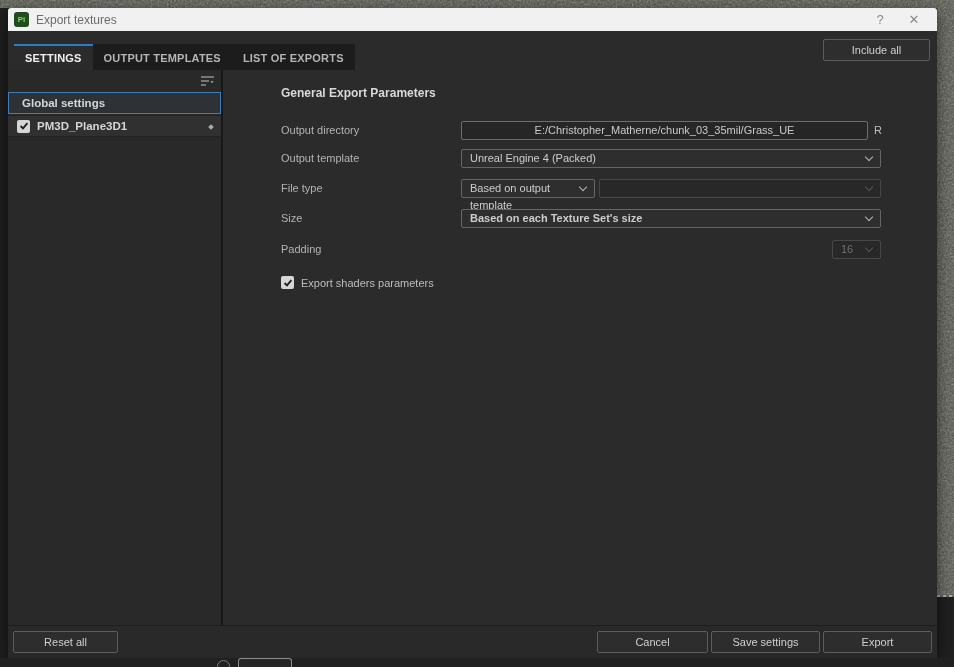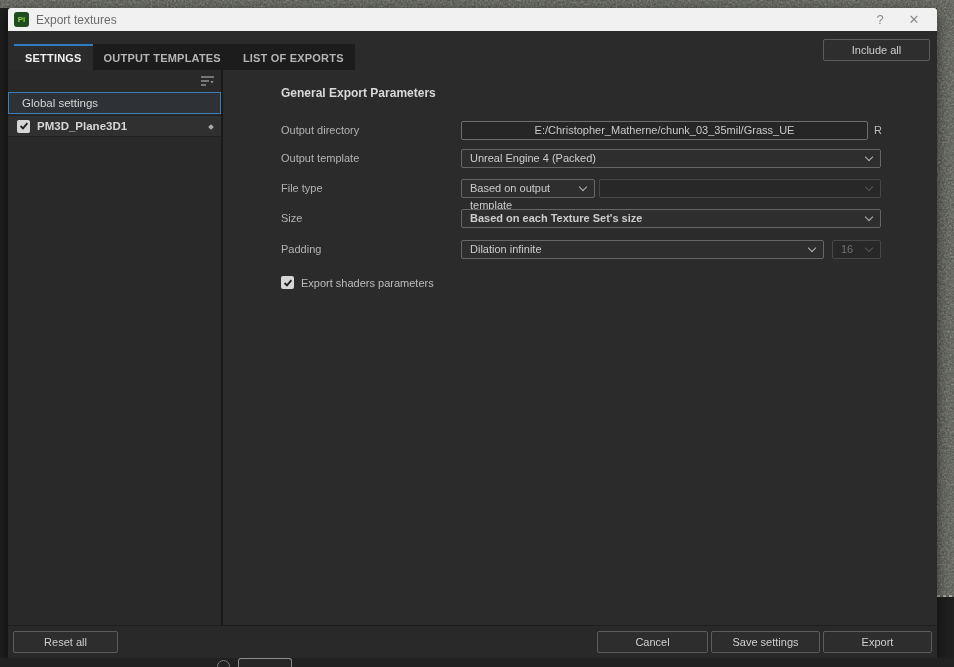--- a/index.html
+++ b/index.html
@@ -53,21 +53,21 @@
   .sidebar { position: absolute; left: 0; top: 62px; width: 213px; height: 555px; background: #292929; }
   .sidebar-header { position: absolute; left: 0; top: 0; width: 100%; height: 22px; }
   .filter-icon { position: absolute; right: 6px; top: 4px; width: 15px; height: 14px; }
   .side-divider { position: absolute; left: 213px; top: 62px; width: 2px; height: 555px; background: #191919; }
 
   .side-item {
     position: absolute; left: 0; width: 213px; height: 22px;
     display: flex; align-items: center; font-size: 11.5px; color: #d6d6d6;
     border-top: 1px solid #222; border-bottom: 1px solid #222;
   }
-  .side-item.global { top: 22px; font-weight: normal; background: #2e3136; border: 1px solid #3d7eb8; padding-left: 13px; }
+  .side-item.global { top: 22px; font-weight: bold; background: #2e3136; border: 1px solid #3d7eb8; padding-left: 13px; }
   .side-item.texset { top: 45px; background: #303030; padding-left: 9px; font-weight: bold; }
 
   .checkbox {
     width: 13px; height: 13px; background: #d6d6d6; border-radius: 2px;
     display: inline-flex; align-items: center; justify-content: center; flex: none;
   }
   .side-item .checkbox { margin-right: 7px; }
   .dot-indicator {
     position: absolute; right: 8px; top: 9px; width: 4px; height: 4px;
     background: #a9a9a9; transform: rotate(45deg);
@@ -225,24 +225,20 @@
         <span class="chev"></span>
       </div>
 
       <div class="row-label" style="top:139px;">Size</div>
       <div class="dropdown" style="left:192px; top:139px; width:420px;font-weight:bold;">
         <span>Based on each Texture Set's size</span>
         <span class="chev"></span>
       </div>
 
       <div class="row-label" style="top:170px;">Padding</div>
-      <div class="dropdown" style="left:192px; top:170px; width:363px;">
-        <span>Dilation infinite</span>
-        <span class="chev"></span>
-      </div>
       <div class="dropdown disabled" style="left:563px; top:170px; width:49px;">
         <span>16</span>
         <span class="chev"></span>
       </div>
 
       <div class="check-row">
         <span class="checkbox">
           <svg width="10" height="10" viewBox="0 0 10 10">
             <path d="M1.6 5 L4 7.4 L8.4 2.2" stroke="#1e1e1e" stroke-width="1.8" fill="none"></path>
           </svg>

